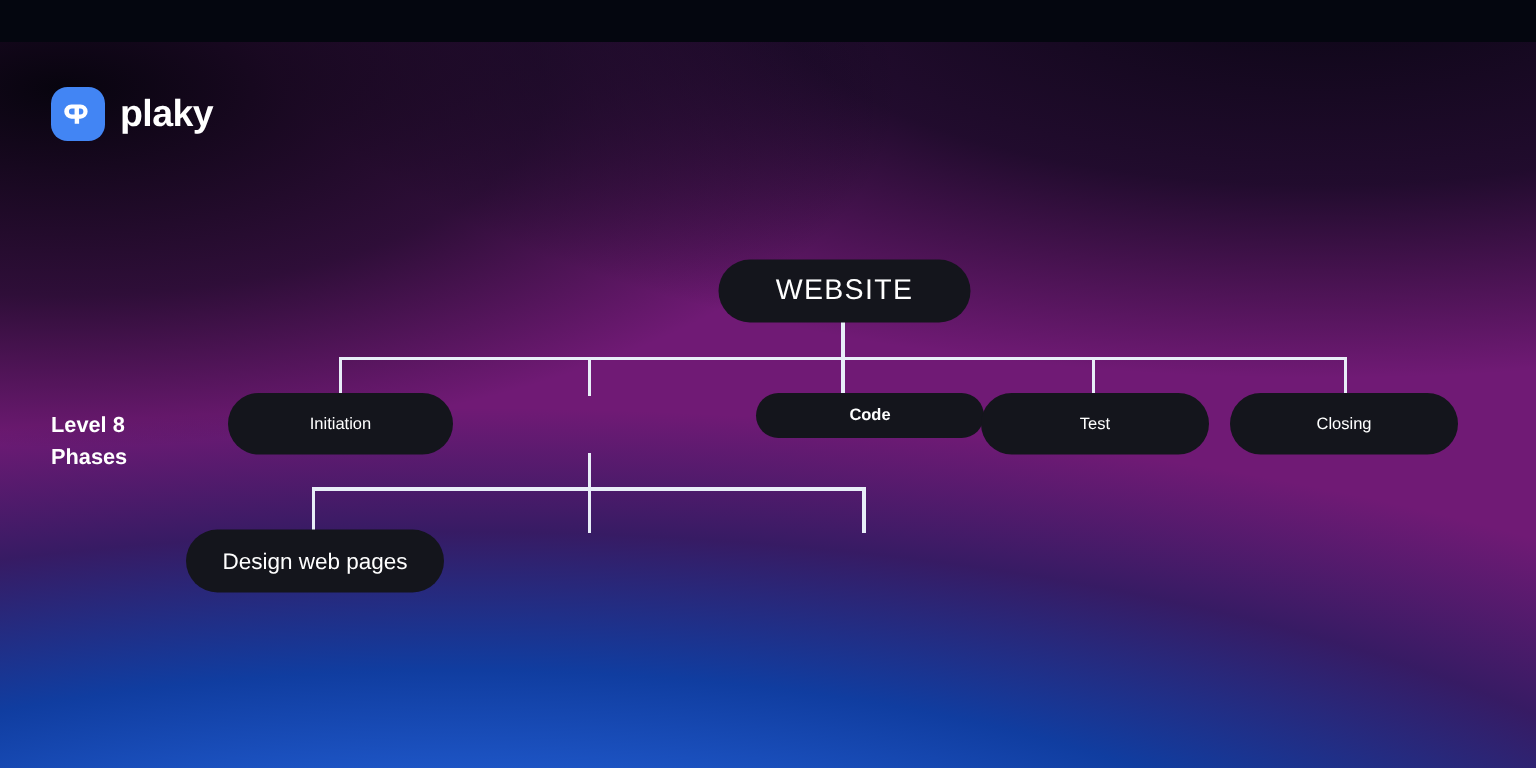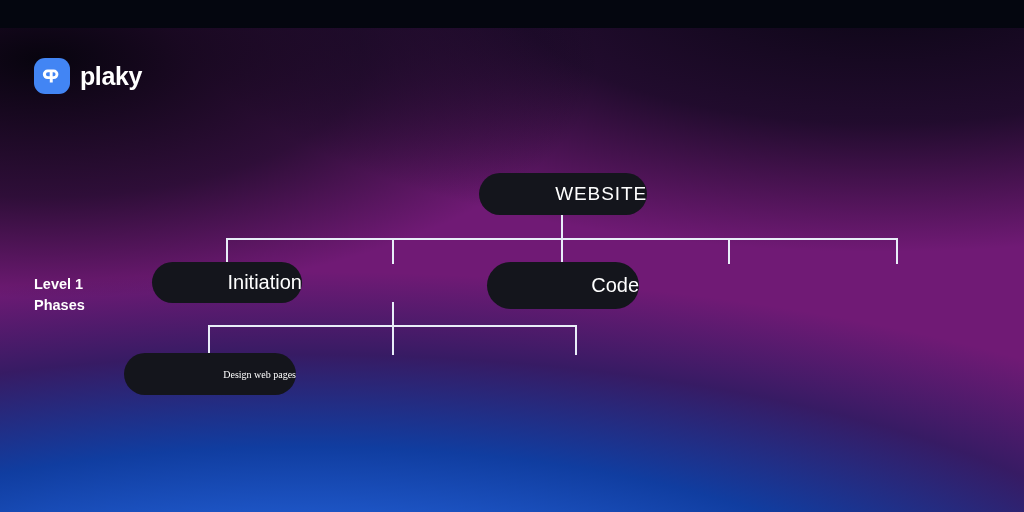--- a/index.html
+++ b/index.html
@@ -93,34 +93,33 @@
   }
 
   
   .node {
     position: absolute;
     background: #14151c;
     color: #ffffff;
     border-radius: 999px;
     display: flex;
     align-items: center;
-    justify-content: flex-end;
+    justify-content: center;
     box-sizing: border-box;
     white-space: nowrap;
   }
   .node-root {
     font-size: 19px;
     letter-spacing: 0.9px;
   }
   .node-l2 {
-    font-size: 20px;
+    font-size: 11px;
   }
   .node-l3 {
-    font-size: 10px;
-    font-family: Liberation Serif, serif;
+    font-size: 15px;
   }
 </style>
 </head>
 <body>
 
 <div id="canvas">
   <div class="bg-base"></div>
   <div class="bg-glow-a"></div>
   <div class="bg-glow-b"></div>
   <div class="bg-glow-c"></div>
@@ -129,21 +128,21 @@
     <div class="logo-mark">
       <svg width="22" height="22" viewBox="0 0 24 24" aria-hidden="true">
         <path d="M7.2 5.0 h6.6 a5.2 5.2 0 0 1 0 10.4 h-1.0 v3.6 h-3.2 v-3.6 h-2.4 a5.2 5.2 0 0 1 0 -10.4 z
                  M7.6 8.0 a2.2 2.2 0 0 0 0 4.4 h1.9 v-4.4 z
                  M12.7 8.0 v4.4 h1.0 a2.2 2.2 0 0 0 0 -4.4 z" fill="#ffffff"></path>
       </svg>
     </div>
     <span class="logo-text">plaky</span>
   </div>
 
-  <div class="side-label">Level 1
+  <div class="side-label">Level 8
 Phases</div>
 
   <svg id="connectors" viewBox="0 0 1024 512">
     <g stroke="#e8eef8" stroke-width="2.6" stroke-linecap="butt" fill="none" shape-rendering="crispEdges">
 
       <line x1="562" y1="186" x2="562" y2="212"></line>
 
       <line x1="226" y1="211" x2="898" y2="211"></line>
 
       <line x1="227" y1="210" x2="227" y2="236"></line>
@@ -162,20 +161,26 @@
     </g>
   </svg>
 
   <div class="node node-root" style="left:479px; top:145px; width:168px; height:42px;">
     <span>WEBSITE</span>
   </div>
 
   <div class="node node-l2" style="left:152px; top:234px; width:150px; height:41px;">
     <span>Initiation</span>
   </div>
-  <div class="node node-l2" style="left:487px; top:234px; width:152px; height:47px;">
+  <div class="node node-l2" style="left:504px; top:234px; width:152px; height:30px;font-weight:bold;">
     <span>Code</span>
+  </div>
+  <div class="node node-l2" style="left:654px; top:234px; width:152px; height:41px;">
+    <span>Test</span>
+  </div>
+  <div class="node node-l2" style="left:820px; top:234px; width:152px; height:41px;">
+    <span>Closing</span>
   </div>
 
   <div class="node node-l3" style="left:124px; top:325px; width:172px; height:42px;">
     <span>Design web pages</span>
   </div>
 </div>
 
 </body></html>

